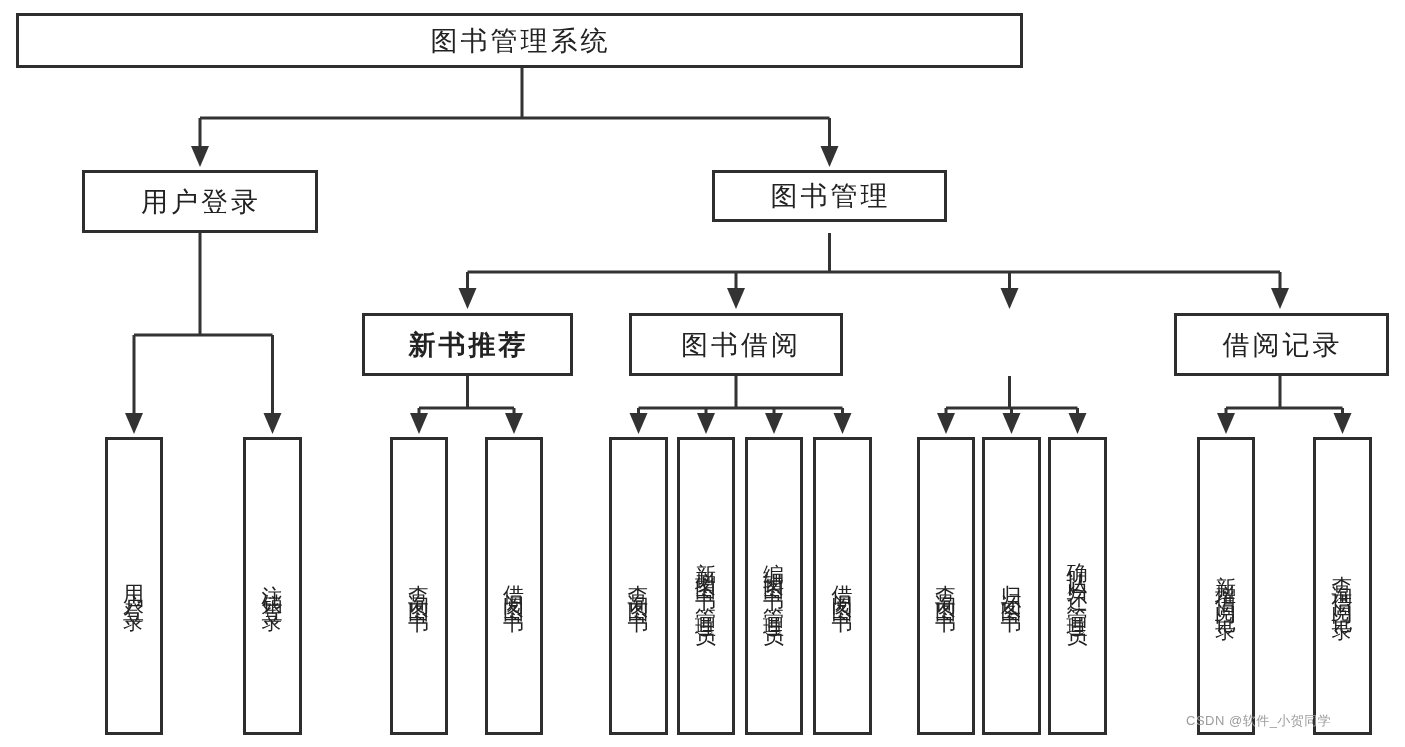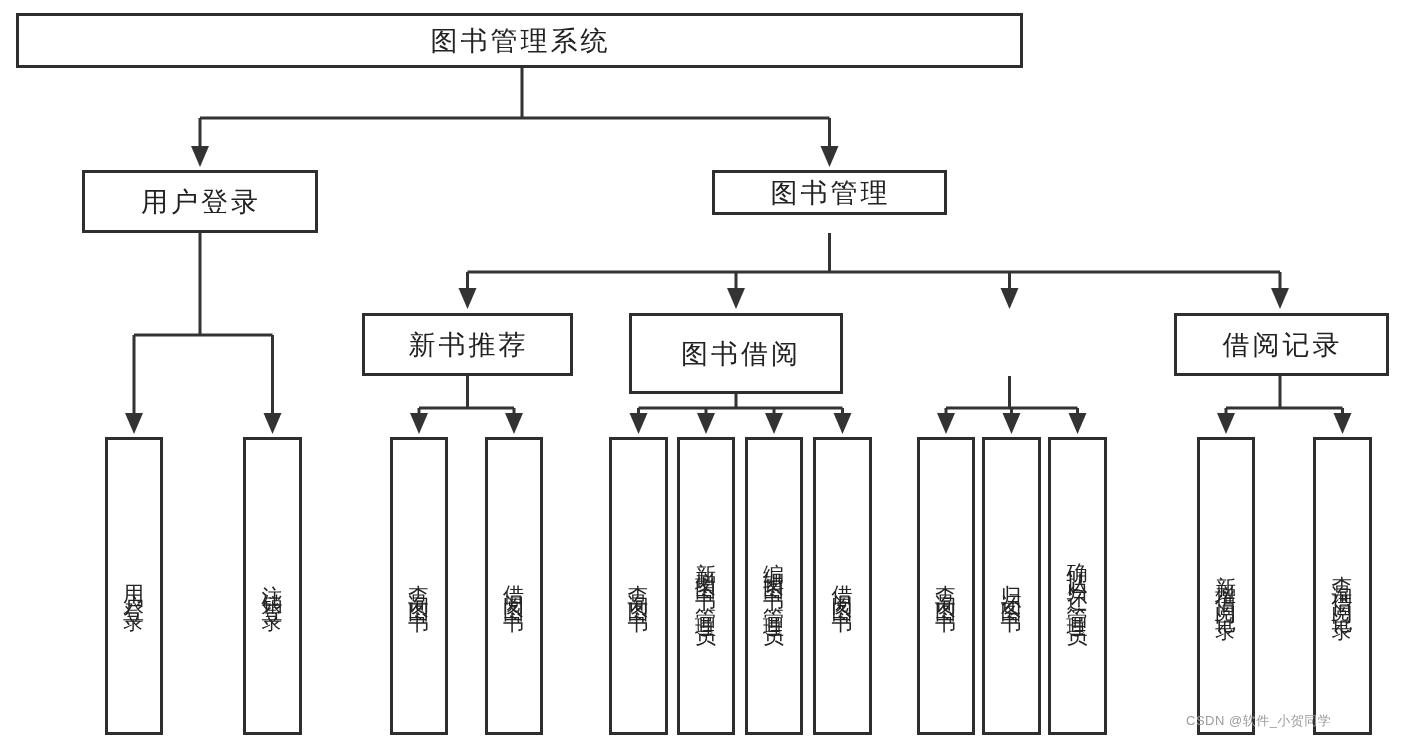--- a/index.html
+++ b/index.html
@@ -114,28 +114,28 @@
     </g>
   </svg>
 
   <div class="box hnode" style="left:16px; top:13px; width:1007px; height:55px;">
     <span>图书管理系统</span>
   </div>
 
   <div class="box hnode" style="left:82px; top:170px; width:236px; height:63px;">
     <span>用户登录</span>
   </div>
-  <div class="box hnode" style="left:712px; top:170px; width:235px; height:45px;">
+  <div class="box hnode" style="left:712px; top:170px; width:235px; height:52px;">
     <span>图书管理</span>
   </div>
 
-  <div class="box hnode" style="left:362px; top:313px; width:211px; height:63px;">
+  <div class="box hnode" style="left:362px; top:313px; width:211px; height:63px;font-weight:bold;">
     <span>新书推荐</span>
   </div>
-  <div class="box hnode" style="left:629px; top:313px; width:214px; height:81px;padding-left:8px;">
+  <div class="box hnode" style="left:629px; top:313px; width:214px; height:63px;padding-left:8px;">
     <span>图书借阅</span>
   </div>
   <div class="box hnode" style="left:1174px; top:313px; width:215px; height:63px;">
     <span>借阅记录</span>
   </div>
 
   <div class="box vnode" style="left:105px; top:437px; width:58px; height:298px;">
     <span class="vtext">用户登录</span>
   </div>
   <div class="box vnode" style="left:243px; top:437px; width:59px; height:298px;">

